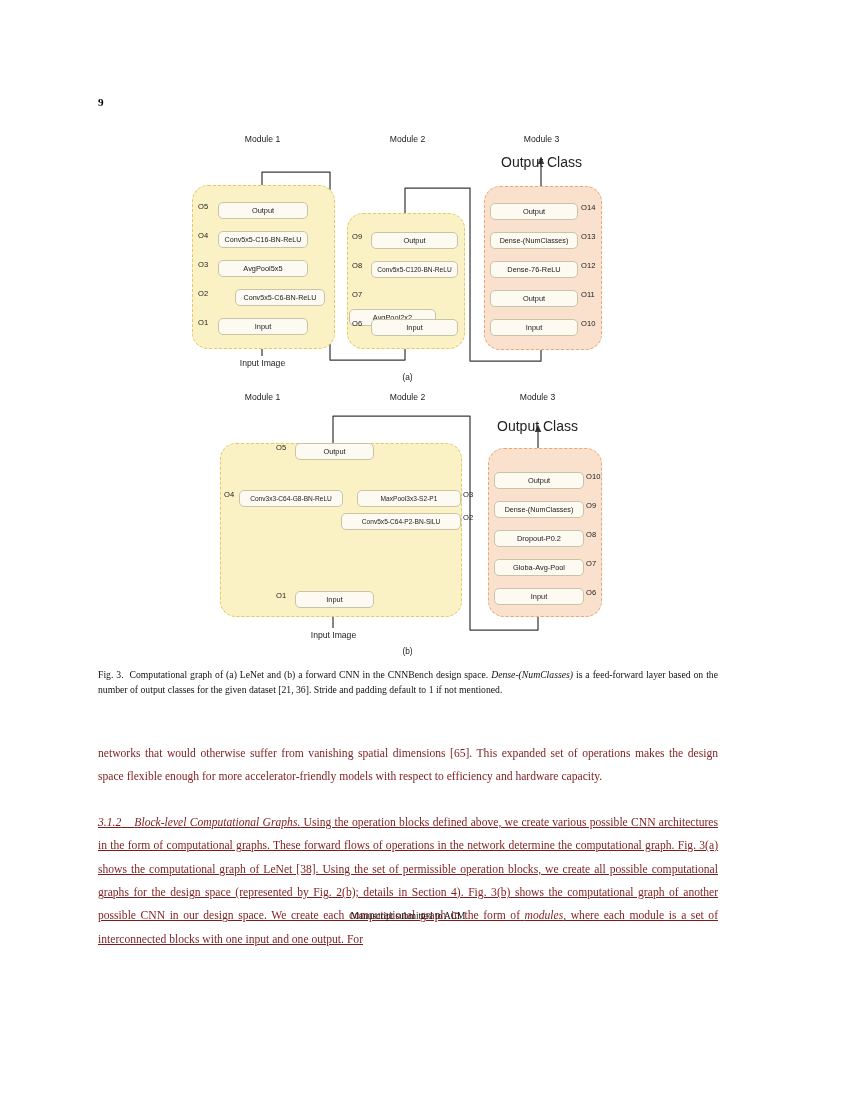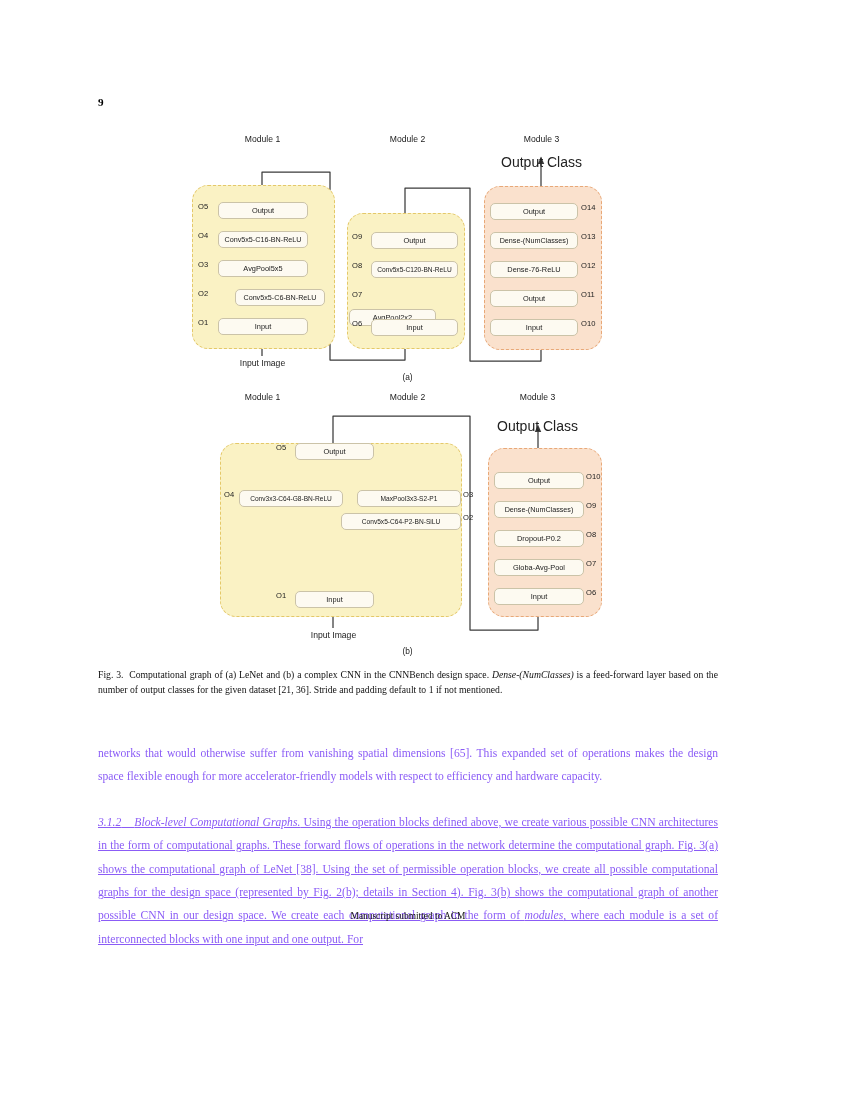--- a/index.html
+++ b/index.html
@@ -43,21 +43,21 @@
   svg.wires{position:absolute;left:0;top:0;width:850px;height:530px;
     overflow:visible;pointer-events:none;}
 
   
   .caption{position:absolute;left:98px;top:668px;width:620px;
     font-size:9.7px;line-height:14.6px;text-align:justify;color:#111;}
   .caption b{font-weight:normal;}
   .caption i{font-style:italic;}
 
   
-  .body{position:absolute;left:98px;top:742px;width:620px;color:#8b5cf6;}
+  .body{position:absolute;left:98px;top:742px;width:620px;color:#7f1d1d;}
   .body p{margin:0 0 0 0;font-size:11.6px;line-height:23.4px;text-align:justify;}
   .body p.para2{margin-top:22px;text-decoration:underline;}
   .secnum{font-style:italic;font-weight:normal;}
   .sechead{font-style:italic;}
   .ital{font-style:italic;}
 
   .footer{position:absolute;left:98px;top:911px;width:620px;
     text-align:center;font-size:9.4px;color:#111;}
 </style>
 </head>
@@ -227,21 +227,21 @@
 
     <div class="node" style="left:494px;top:460px;width:88px;height:15px;">Input</div>
     <div class="olabel" style="left:586px;top:460px;">O6</div>
 
     <div class="inimg" style="left:276px;top:502px;width:115px;">Input Image</div>
 
     <div class="subcap" style="left:350px;top:518px;width:115px;">(b)</div>
   </div>
 
   <div class="caption">
-    <b>Fig. 3.</b><span>&nbsp;&nbsp;</span><span>Computational graph of (a) LeNet and (b) a complex CNN in the CNNBench design space. </span><i>Dense-(NumClasses)</i><span> is a feed-forward layer based on the number of output classes for the given dataset [21, 36]. Stride and padding default to 1 if not mentioned.</span>
+    <b>Fig. 3.</b><span>&nbsp;&nbsp;</span><span>Computational graph of (a) LeNet and (b) a forward CNN in the CNNBench design space. </span><i>Dense-(NumClasses)</i><span> is a feed-forward layer based on the number of output classes for the given dataset [21, 36]. Stride and padding default to 1 if not mentioned.</span>
   </div>
 
   <div class="body">
     <p class="para1">networks that would otherwise suffer from vanishing spatial dimensions [65]. This expanded set of operations makes the design space flexible enough for more accelerator-friendly models with respect to efficiency and hardware capacity.</p>
     <p class="para2"><span class="secnum">3.1.2</span><span>&nbsp;&nbsp;&nbsp;&nbsp;</span><span class="sechead">Block-level Computational Graphs.</span><span> Using the operation blocks defined above, we create various possible CNN architectures in the form of computational graphs. These forward flows of operations in the network determine the computational graph. Fig. 3(a) shows the computational graph of LeNet [38]. Using the set of permissible operation blocks, we create all possible computational graphs for the design space (represented by Fig. 2(b); details in Section 4). Fig. 3(b) shows the computational graph of another possible CNN in our design space. We create each computational graph in the form of </span><span class="ital">modules</span><span>, where each module is a set of interconnected blocks with one input and one output. For</span></p>
   </div>
 
   <div class="footer">Manuscript submitted to ACM</div>
 
 </div>

